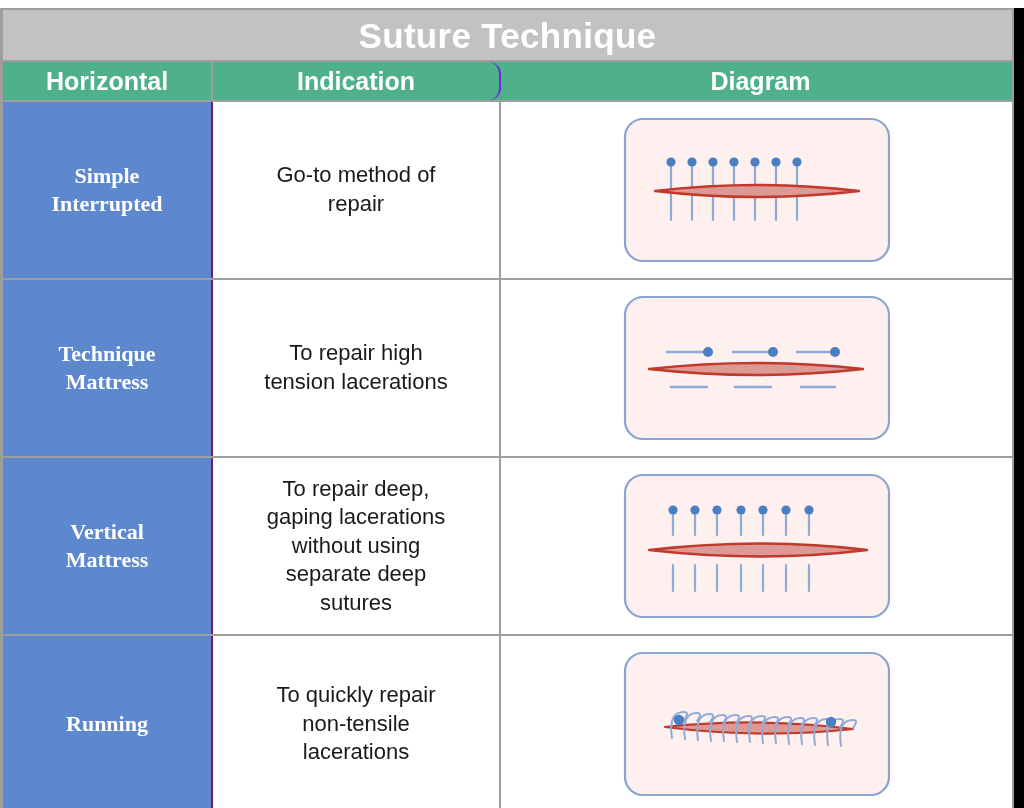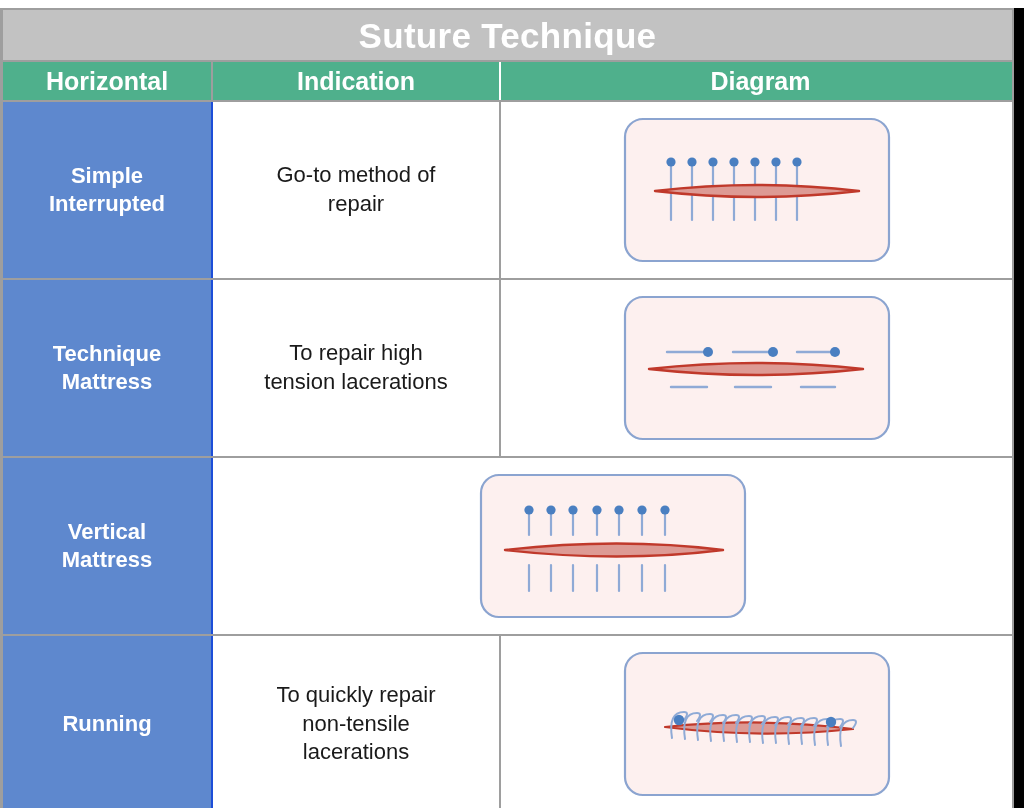--- a/index.html
+++ b/index.html
@@ -71,21 +71,21 @@
     color: #ffffff;
     font-size: 25px;
     font-weight: bold;
     display: flex;
     align-items: center;
     justify-content: center;
     box-sizing: border-box;
     line-height: 1;
   }
   .col-technique { flex: 0 0 210px; border-right: 2px solid #9e9e9e; }
-  .col-indication { flex: 0 0 288px; border-right: 2px solid #ffffff; }
+  .col-indication { flex: 0 0 288px; border-right: 2px solid #6d28d9; border-radius: 12px; }
   .col-diagram { flex: 1 1 auto; padding-left: 8px; }
 
   
   .body-rows {
     flex: 1 1 auto;
     display: flex;
     flex-direction: column;
   }
   .row {
     display: flex;
@@ -101,23 +101,24 @@
     background: #5e88ce;
     color: #ffffff;
     font-size: 22px;
     font-weight: bold;
     line-height: 1.28;
     display: flex;
     align-items: center;
     justify-content: center;
     text-align: center;
     box-sizing: border-box;
-    border-right: 2px solid #1d4ed8;
+    border-right: 2px solid #701a75;
     padding: 8px 6px;
     white-space: pre-line;
+    font-family: Liberation Serif, serif;
   }
   .cell-indication {
     flex: 0 0 288px;
     background: #ffffff;
     color: #1a1a1a;
     font-size: 22px;
     line-height: 1.3;
     display: flex;
     align-items: center;
     justify-content: center;
@@ -214,20 +215,25 @@
               <circle cx="150" cy="57" r="5"></circle>
               <circle cx="212" cy="57" r="5"></circle>
             </g>
           </svg>
         </div>
       </div>
 
       <div class="row">
         <div class="cell-technique">Vertical
 Mattress</div>
+        <div class="cell-indication">To repair deep,
+gaping lacerations
+without using
+separate deep
+sutures</div>
         <div class="cell-diagram">
           <svg class="diagram-svg" viewBox="0 0 268 146">
             <rect x="2" y="2" width="264" height="142" rx="18" ry="18" fill="#fdf0ef" stroke="#8ba4d0" stroke-width="2.2"></rect>
             <g stroke="#8faad6" stroke-width="2.2" stroke-linecap="round">
               <line x1="50" y1="38" x2="50" y2="62"></line>
               <line x1="72" y1="38" x2="72" y2="62"></line>
               <line x1="94" y1="38" x2="94" y2="62"></line>
               <line x1="118" y1="38" x2="118" y2="62"></line>
               <line x1="140" y1="38" x2="140" y2="62"></line>
               <line x1="163" y1="38" x2="163" y2="62"></line>

